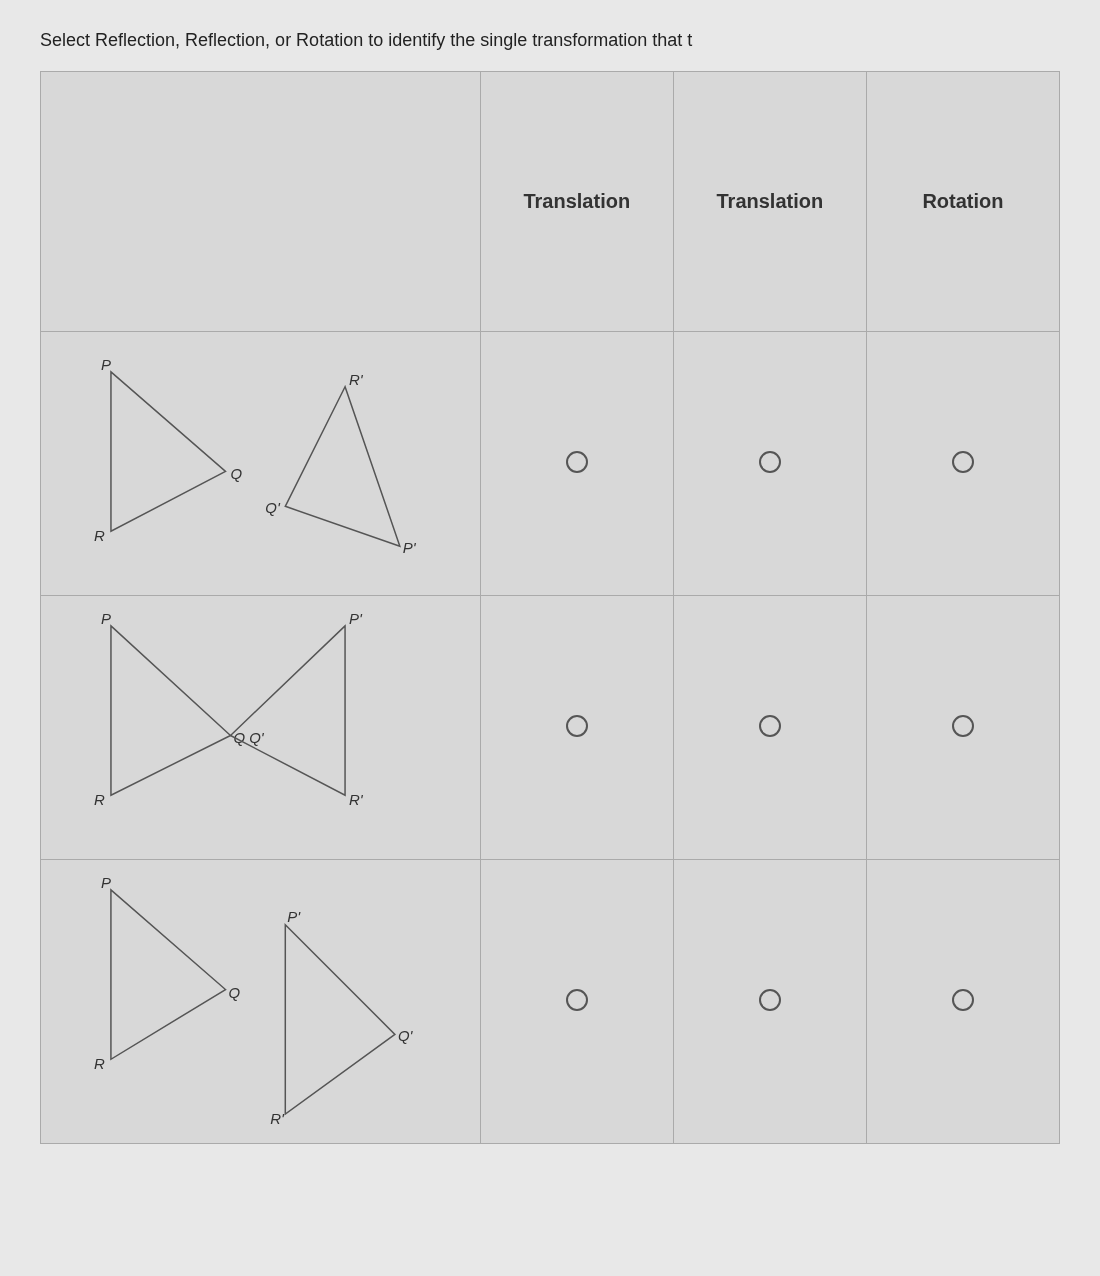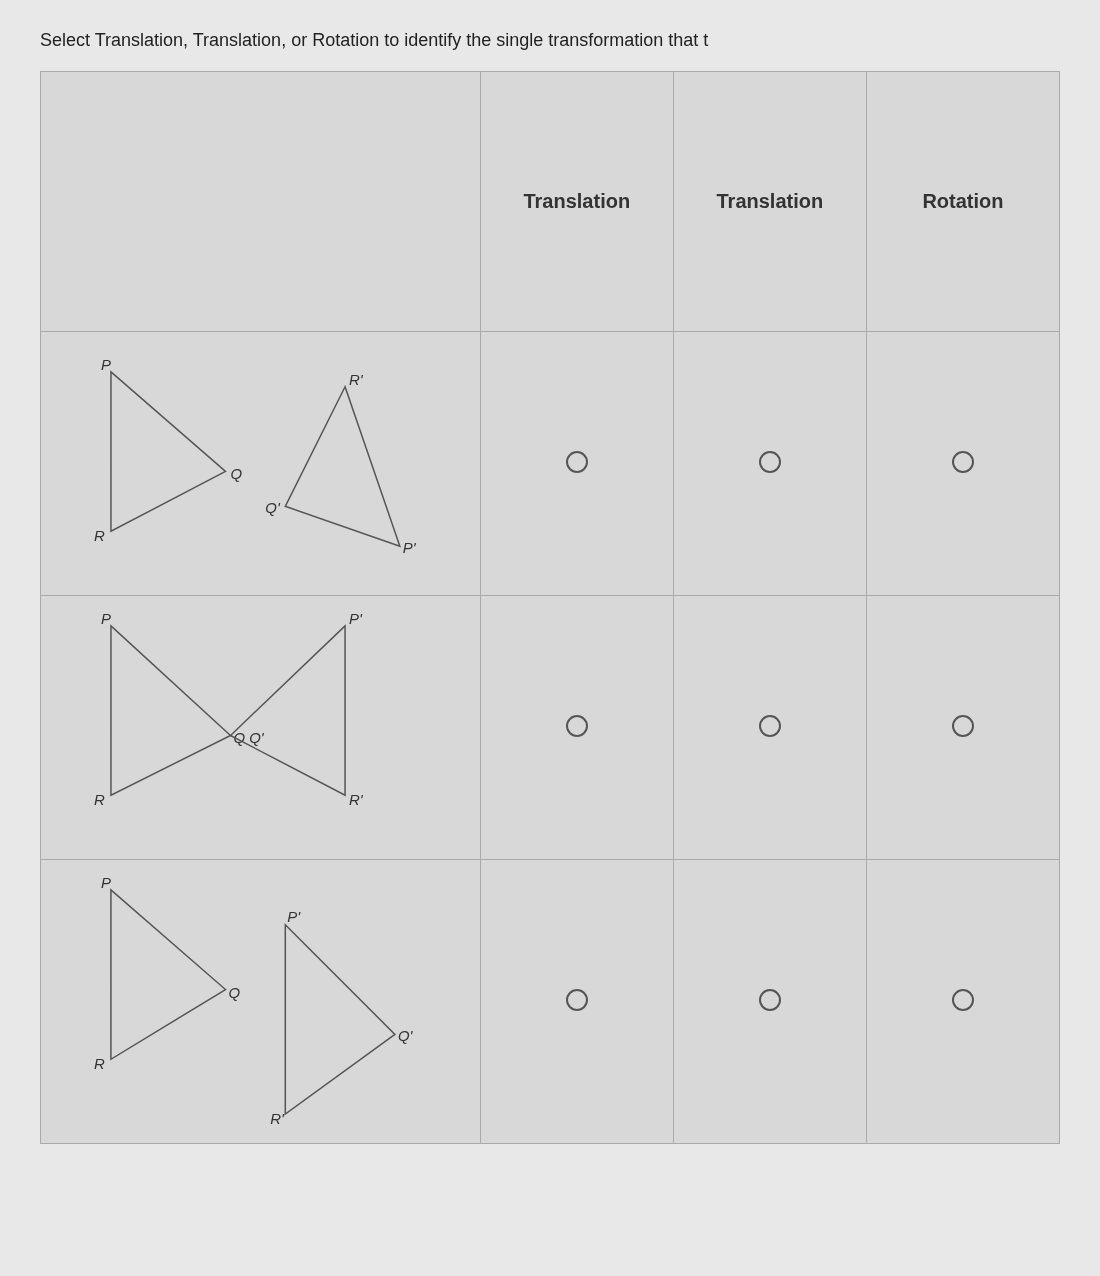--- a/index.html
+++ b/index.html
@@ -67,21 +67,21 @@
     }
     .triangle-stroke {
       fill: none;
       stroke: #555;
       stroke-width: 1.5;
     }
   </style>
 </head>
 <body>
 
-<p class="instruction">Select Translation, Translation, or Rotation to identify the single transformation that t</p>
+<p class="instruction">Select Reflection, Reflection, or Rotation to identify the single transformation that t</p>
 
 <table class="main-table">
   <thead>
     <tr>
       <th class="header-cell diagram-cell" style="border-top:none;border-left:none;"></th>
       <th class="header-cell choice-cell">Translation</th>
       <th class="header-cell choice-cell">Translation</th>
       <th class="header-cell choice-cell">Rotation</th>
     </tr>
   </thead>

